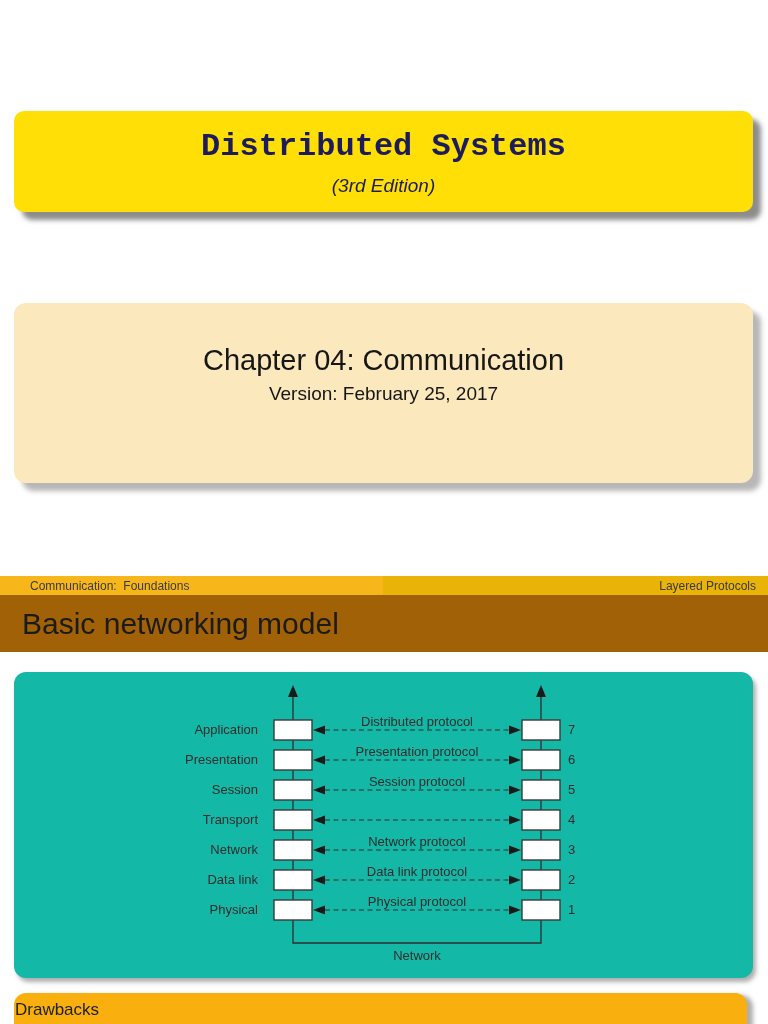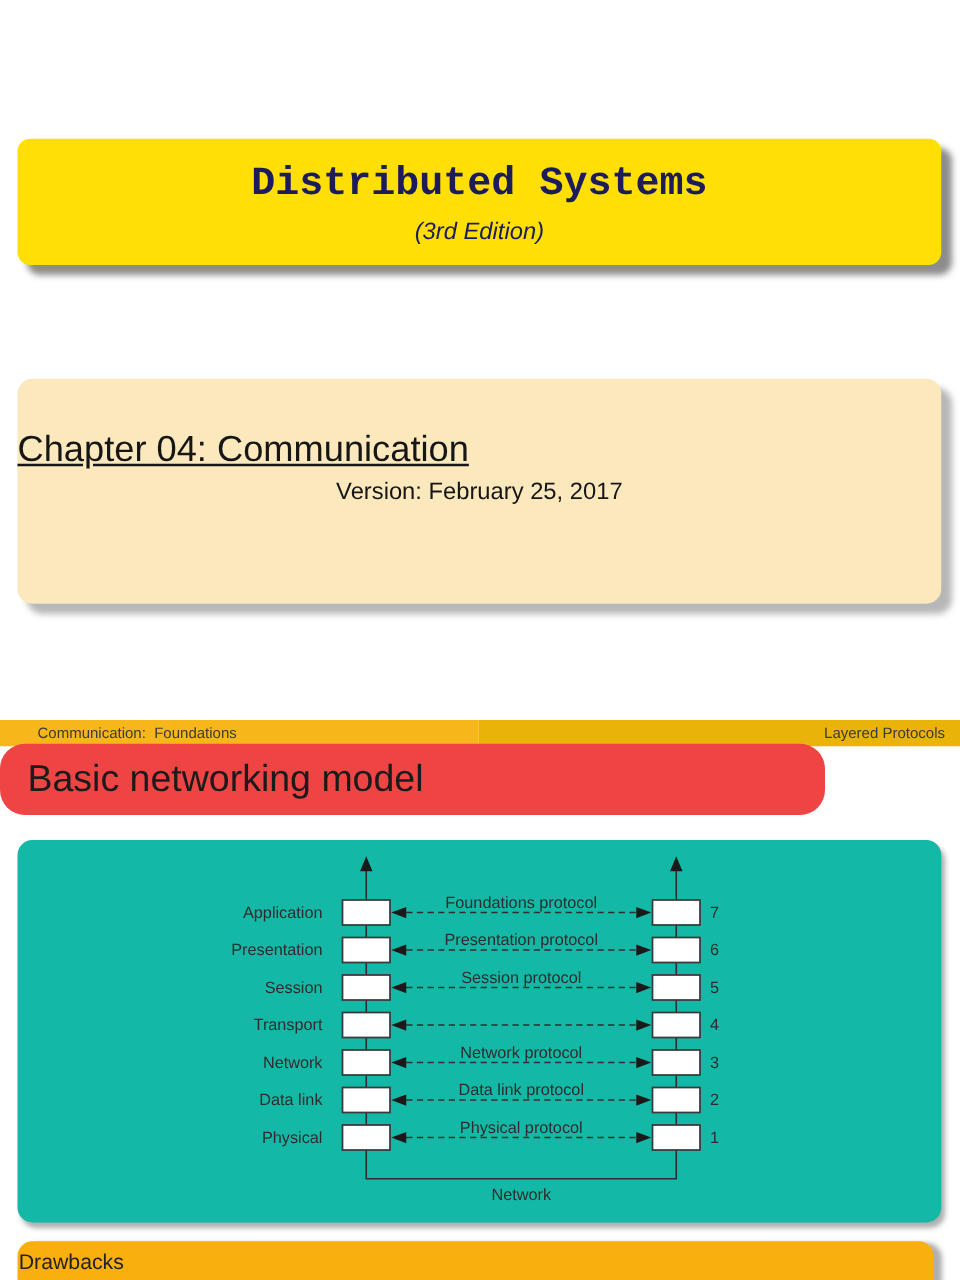--- a/index.html
+++ b/index.html
@@ -14,28 +14,28 @@
     box-shadow:8px 8px 5px rgba(45,45,45,0.55);
   }
   .title-box .main{margin-top:17px;text-align:center;font-size:32px;font-weight:bold;color:#1C1C5A;font-family:Liberation Mono, monospace;}
   .title-box .sub{margin-top:10px;text-align:center;font-size:19px;color:#1C1C5A;font-style:italic;}
   
   .chapter-box{
     position:absolute;left:14px;top:303px;width:739px;height:180px;
     background:#FBE8BC;border-radius:12px;
     box-shadow:8px 8px 5px rgba(95,95,95,0.45);
   }
-  .chapter-box .main{margin-top:41px;font-size:29px;color:#161616;text-decoration:underline;}
+  .chapter-box .main{margin-top:41px;text-align:center;font-size:29px;color:#161616;}
   .chapter-box .sub{margin-top:6px;text-align:center;font-size:19px;color:#161616;}
   
   .topbar{position:absolute;left:0;top:576px;width:768px;height:21px;display:flex;font-size:12px;color:#3b3b3b;}
   .topbar .seg-left{width:383px;background:#F7B71A;line-height:21px;padding-left:30px;box-sizing:border-box;white-space:pre;}
   .topbar .seg-right{flex:1;background:#eab308;line-height:21px;text-align:right;padding-right:12px;}
   
-  .band{position:absolute;left:0;top:595px;width:660px;height:57px;background:#ef4444;border-radius:20px;}
+  .band{position:absolute;left:0;top:595px;width:768px;height:57px;background:#a16207;}
   .band .t{font-size:30px;color:#1b1b1b;padding-left:22px;line-height:57px;}
   
   .panel{
     position:absolute;left:14px;top:672px;width:739px;height:306px;
     background:#14b8a6;border-radius:12px;
     box-shadow:3px 4px 4px rgba(95,95,95,0.5);
   }
   .panel svg{position:absolute;left:0;top:0;}
   .dlab{position:absolute;font-size:13px;color:#2d2d2d;line-height:14px;}
   .layer{width:204px;left:40px;text-align:right;}
@@ -146,21 +146,21 @@
   </svg>
 
   <div class="dlab layer" style="top:51px">Application</div>
   <div class="dlab layer" style="top:81px">Presentation</div>
   <div class="dlab layer" style="top:111px">Session</div>
   <div class="dlab layer" style="top:141px">Transport</div>
   <div class="dlab layer" style="top:171px">Network</div>
   <div class="dlab layer" style="top:201px">Data link</div>
   <div class="dlab layer" style="top:231px">Physical</div>
 
-  <div class="dlab proto" style="top:43px">Foundations protocol</div>
+  <div class="dlab proto" style="top:43px">Distributed protocol</div>
   <div class="dlab proto" style="top:73px">Presentation protocol</div>
   <div class="dlab proto" style="top:103px">Session protocol</div>
   <div class="dlab proto" style="top:163px">Network protocol</div>
   <div class="dlab proto" style="top:223px">Physical protocol</div>
   <div class="dlab proto" style="top:193px">Data link protocol</div>
 
   <div class="dlab num" style="top:51px">7</div>
   <div class="dlab num" style="top:81px">6</div>
   <div class="dlab num" style="top:111px">5</div>
   <div class="dlab num" style="top:141px">4</div>

